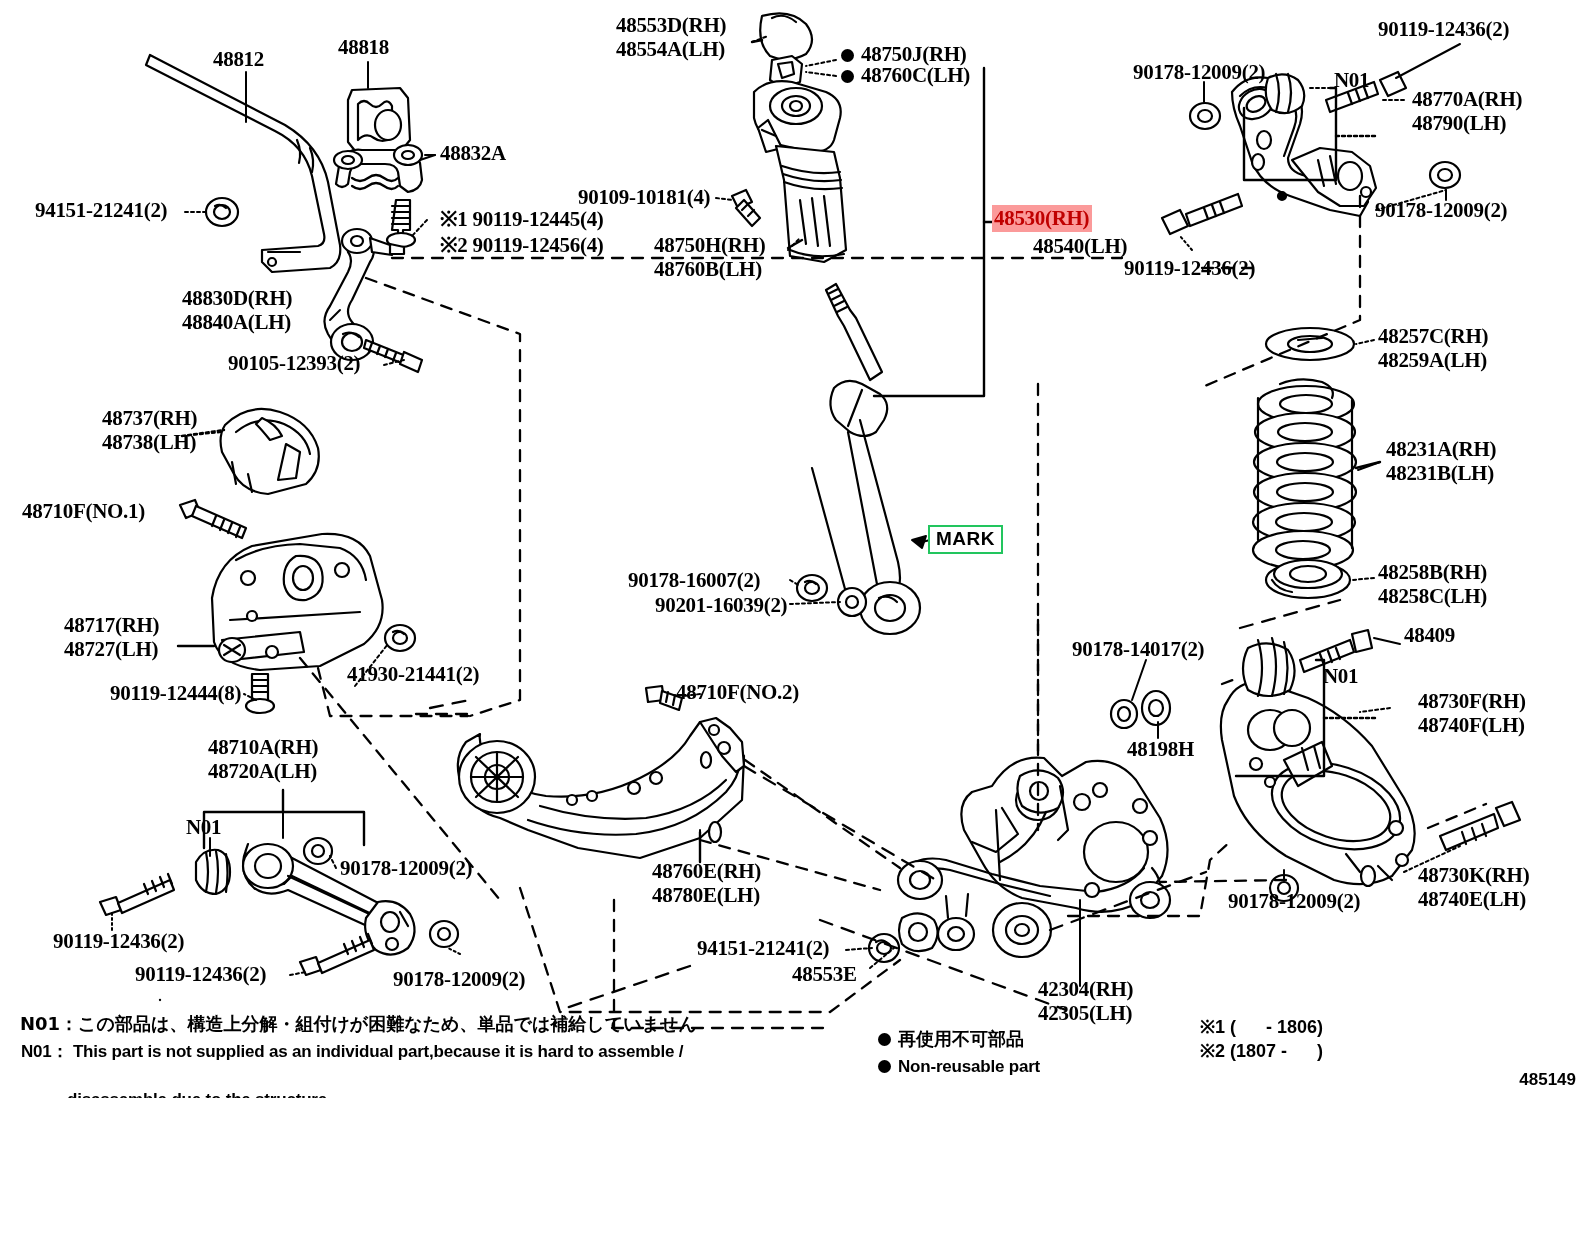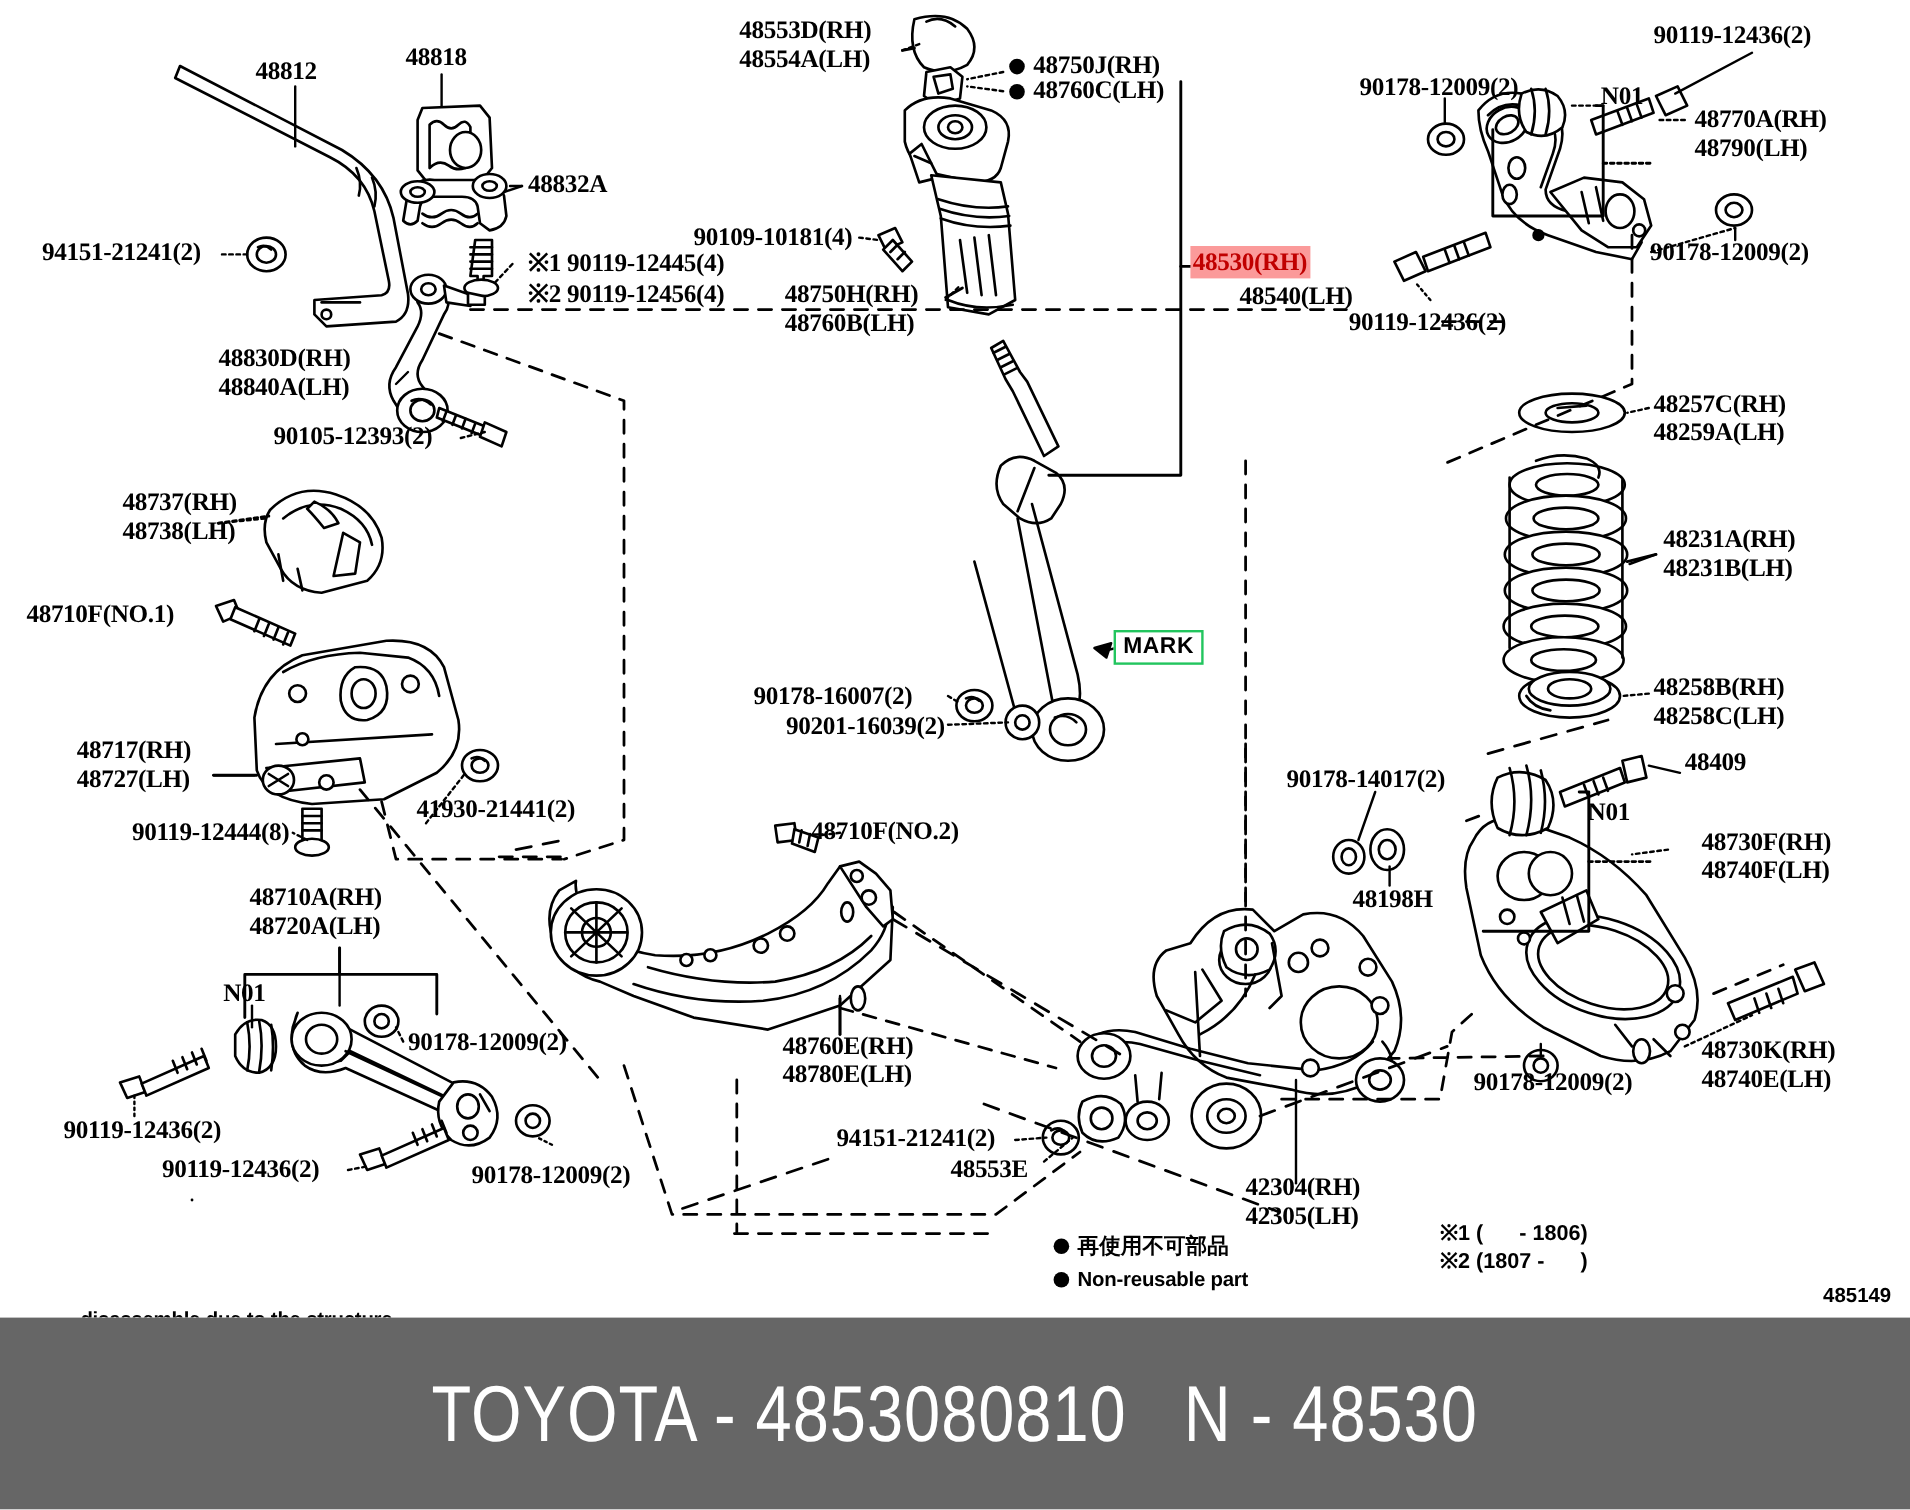--- a/index.html
+++ b/index.html
@@ -596,28 +596,27 @@
     <div class="lbl" style="left:1072px; top:638px;">90178-14017(2)</div>
     <div class="lbl" style="left:1127px; top:738px;">48198H</div>
     <div class="lbl" style="left:1323px; top:665px;">N01</div>
     <div class="lbl" style="left:1404px; top:624px;">48409</div>
     <div class="lbl two" style="left:1418px; top:690px;"><span style="white-space:pre-line;">48730F(RH)
 48740F(LH)</span></div>
     <div class="lbl two" style="left:1418px; top:864px;"><span style="white-space:pre-line;">48730K(RH)
 48740E(LH)</span></div>
     <div class="lbl" style="left:1228px; top:890px;">90178-12009(2)</div>
 
+    <div class="lbl jp" style="left:20px; top:1014px;">N01：この部品は、構造上分解・組付けが困難なため、単品では補給していません</div>
+    <div class="lbl en" style="left:21px; top:1043px;">N01： This part is not supplied as an individual part,because it is hard to assemble /</div>
     <div class="lbl en" style="left:67px; top:1091px;">disassemble due to the structure</div>
 
     <div class="lbl jp" style="left:878px; top:1029px;"><span class="bullet"></span><span>再使用不可部品</span></div>
     <div class="lbl en" style="left:878px; top:1058px;"><span class="bullet"></span><span>Non-reusable part</span></div>
 
     <div class="lbl code" style="left:1200px; top:1018px;text-align:center;">※1 (      - 1806)</div>
     <div class="lbl code" style="left:1200px; top:1042px;">※2 (1807 -      )</div>
 
     <div class="diagid">485149</div>
   </div>
 
-  <div id="footer">
-    <div id="footer-text">TOYOTA - 4853080810   N - 48530</div>
-  </div>
 
 </div>
 
 </body></html>

